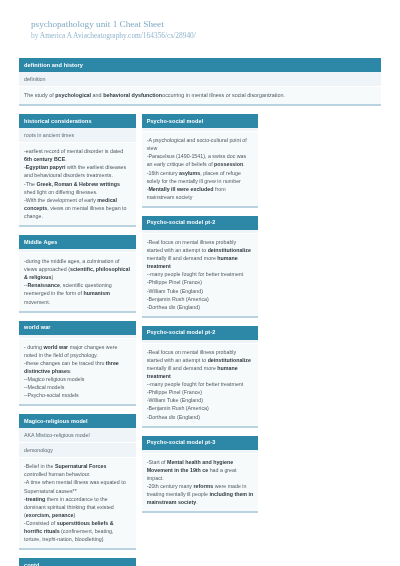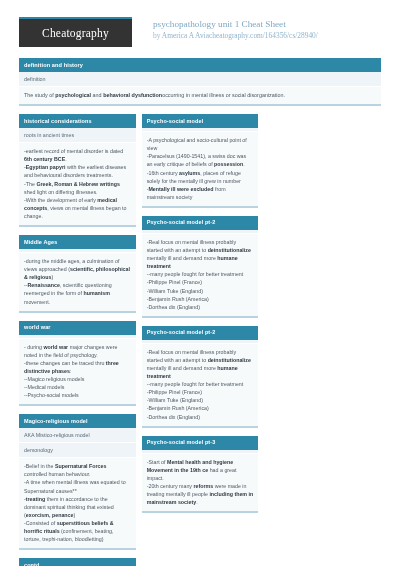--- a/index.html
+++ b/index.html
@@ -26,21 +26,21 @@
     display: flex; align-items: center; justify-content: center;
     flex: 0 0 auto;
   }
   .logo-text {
     color: #ffffff;
     font-family: "Liberation Serif", serif;
     font-size: 11.5px;
     letter-spacing: .2px;
     white-space: nowrap;
   }
-  .titles { margin-left: 21px; padding-top: 2px; }
+  .titles { margin-left: 12px; padding-top: 2px; }
   .sheet-title {
     font-family: "Liberation Serif", serif;
     font-size: 9.2px;
     color: #7ea9c4;
     line-height: 11px;
     white-space: nowrap;
   }
   .byline {
     font-family: "Liberation Serif", serif;
     font-size: 7.4px;
@@ -97,23 +97,20 @@
   .card .sec-sub  { font-size: 5.3px; }
   .card .sec-body { font-size: 5.3px; line-height: 8.1px; padding: 4px 5px 5px 5px; }
   .card .gap { background:#eef4f7; height: 4px; border-bottom: 1px solid #fff; }
 </style>
 </head>
 <body>
 
 <div class="page">
 
   <div class="header">
-    <div class="logo-box">
-      <span class="logo-text">Cheatography</span>
-    </div>
     <div class="titles">
       <div class="sheet-title">psychopathology unit 1 Cheat Sheet</div>
       <div class="byline">
         <span>by </span><span class="lnk">America A Avia</span><span class="lnk">cheatography.com/164356/cs/28940/</span>
       </div>
     </div>
   </div>
 
   <div class="fullblock">
     <div class="sec-head">definition and history</div>

